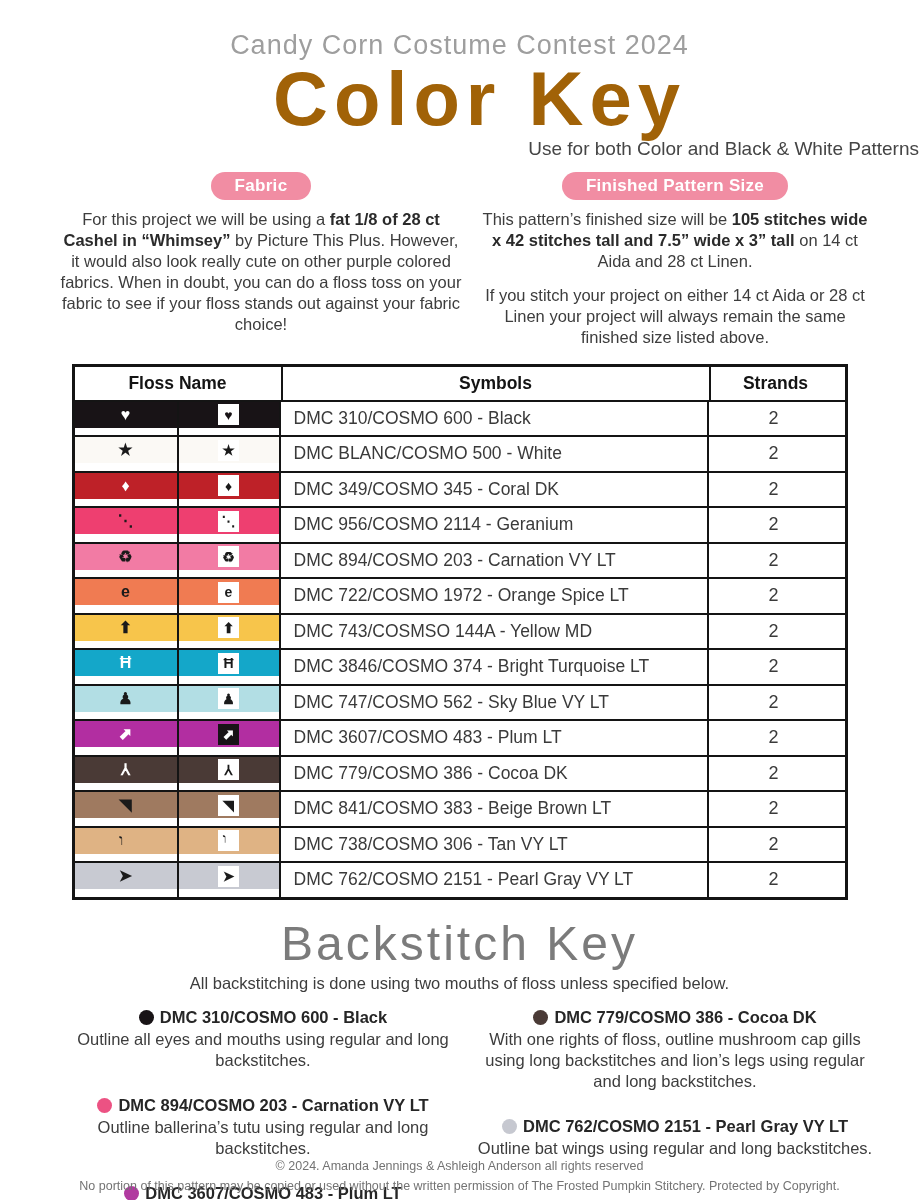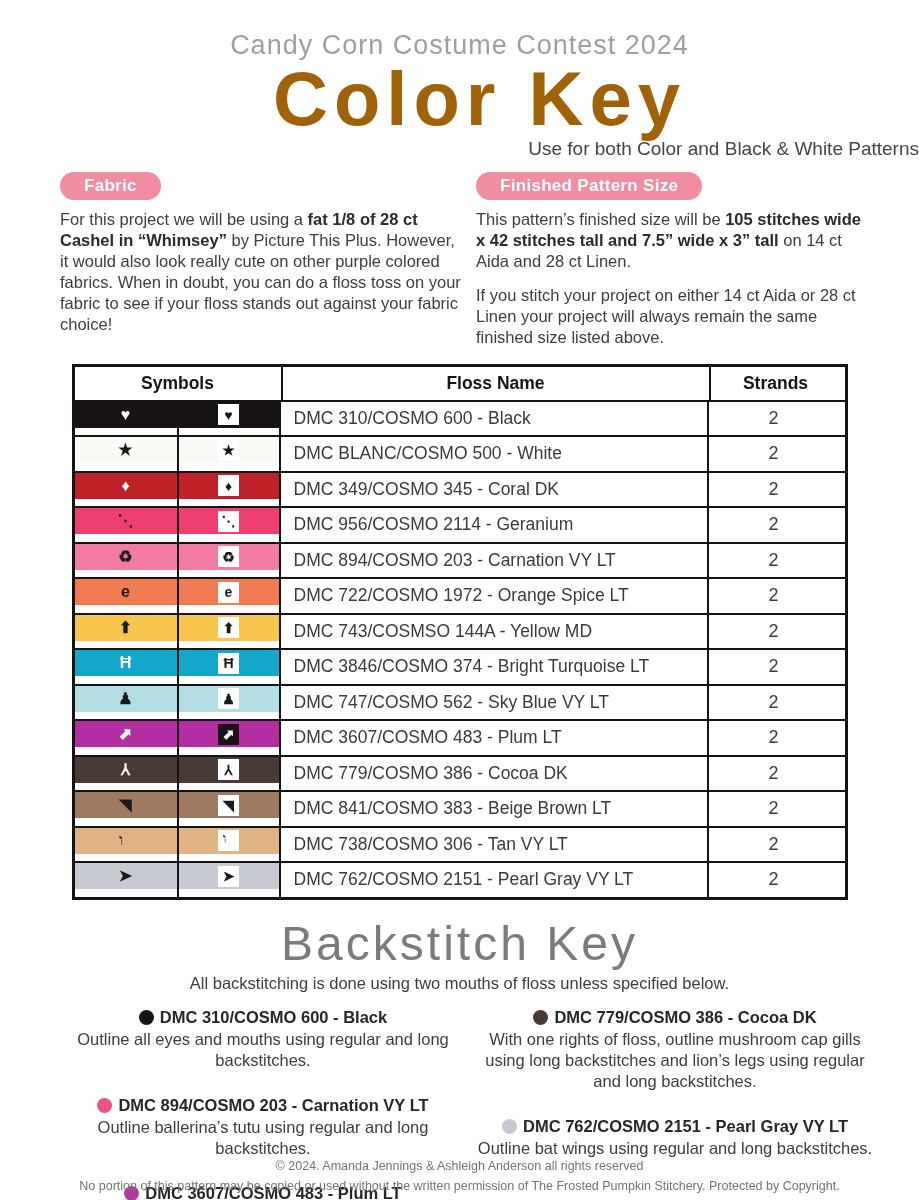--- a/index.html
+++ b/index.html
@@ -6,21 +6,21 @@
   .page{width:919px;height:1200px;margin:10px auto;position:relative;background:#ffffff;
         font-family:"Liberation Sans",sans-serif;overflow:hidden;}
 
   
   .kicker{padding-top:20px;text-align:center;font-size:27px;color:#9e9e9e;letter-spacing:1px;}
   .title{text-align:center;font-size:76px;font-weight:bold;color:#F0547D;letter-spacing:6px;line-height:1.0;}
   .subtitle{text-align:right;font-size:19px;color:#454545;margin-top:1px;}
 
   
   .info{display:flex;margin-top:12px;}
-  .col{}
+  .col{text-align:center;}
   .col-fabric{width:402px;margin-left:60px;}
   .col-size{width:398px;margin-left:14px;}
   .pill{display:inline-block;color:#ffffff;font-weight:bold;font-size:17px;
         padding:4px 24px;border-radius:18px;letter-spacing:.3px;}
   .body-text{font-size:16.5px;line-height:1.27;color:#3d3d3d;margin-top:9px;}
   .body-text b{color:#2b2b2b;}
   .p2{margin-top:13px;}
 
   
   .ctable{width:770px;margin:16px auto 0;border:3px solid #141414;}
@@ -73,22 +73,22 @@
     </div>
     <div class="col col-size">
       <span class="pill" style="background-color: rgb(241, 141, 163);">Finished Pattern Size</span>
       <div class="body-text"><span>This pattern’s finished size will be </span><b>105 stitches wide x 42 stitches tall and 7.5” wide x 3” tall</b><span> on 14 ct Aida and 28 ct Linen.</span></div>
       <div class="body-text p2">If you stitch your project on either 14 ct Aida or 28 ct Linen your project will always remain the same finished size listed above.</div>
     </div>
   </div>
 
   <div class="ctable">
     <div class="thead">
+      <div class="hcell">Floss Name</div>
       <div class="hcell">Symbols</div>
-      <div class="hcell">Floss Name</div>
       <div class="hcell">Strands</div>
     </div>
 
     <div class="trow">
       <div class="cell">
           <div class="band" style="background-color: rgb(24, 19, 22);">
             <span class="glyph" style="color: rgb(255, 255, 255);">♥</span>
           </div>
         </div>
       <div class="cell">

